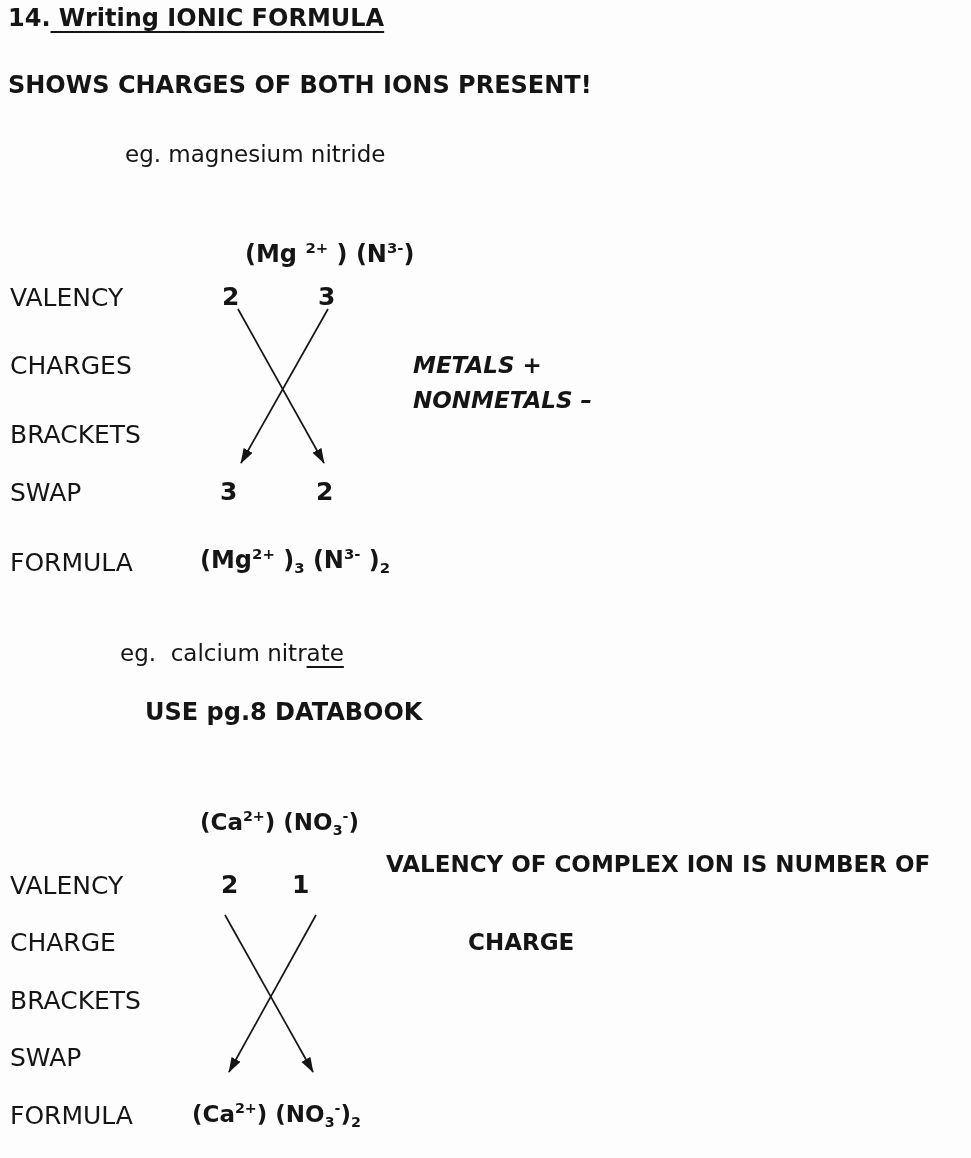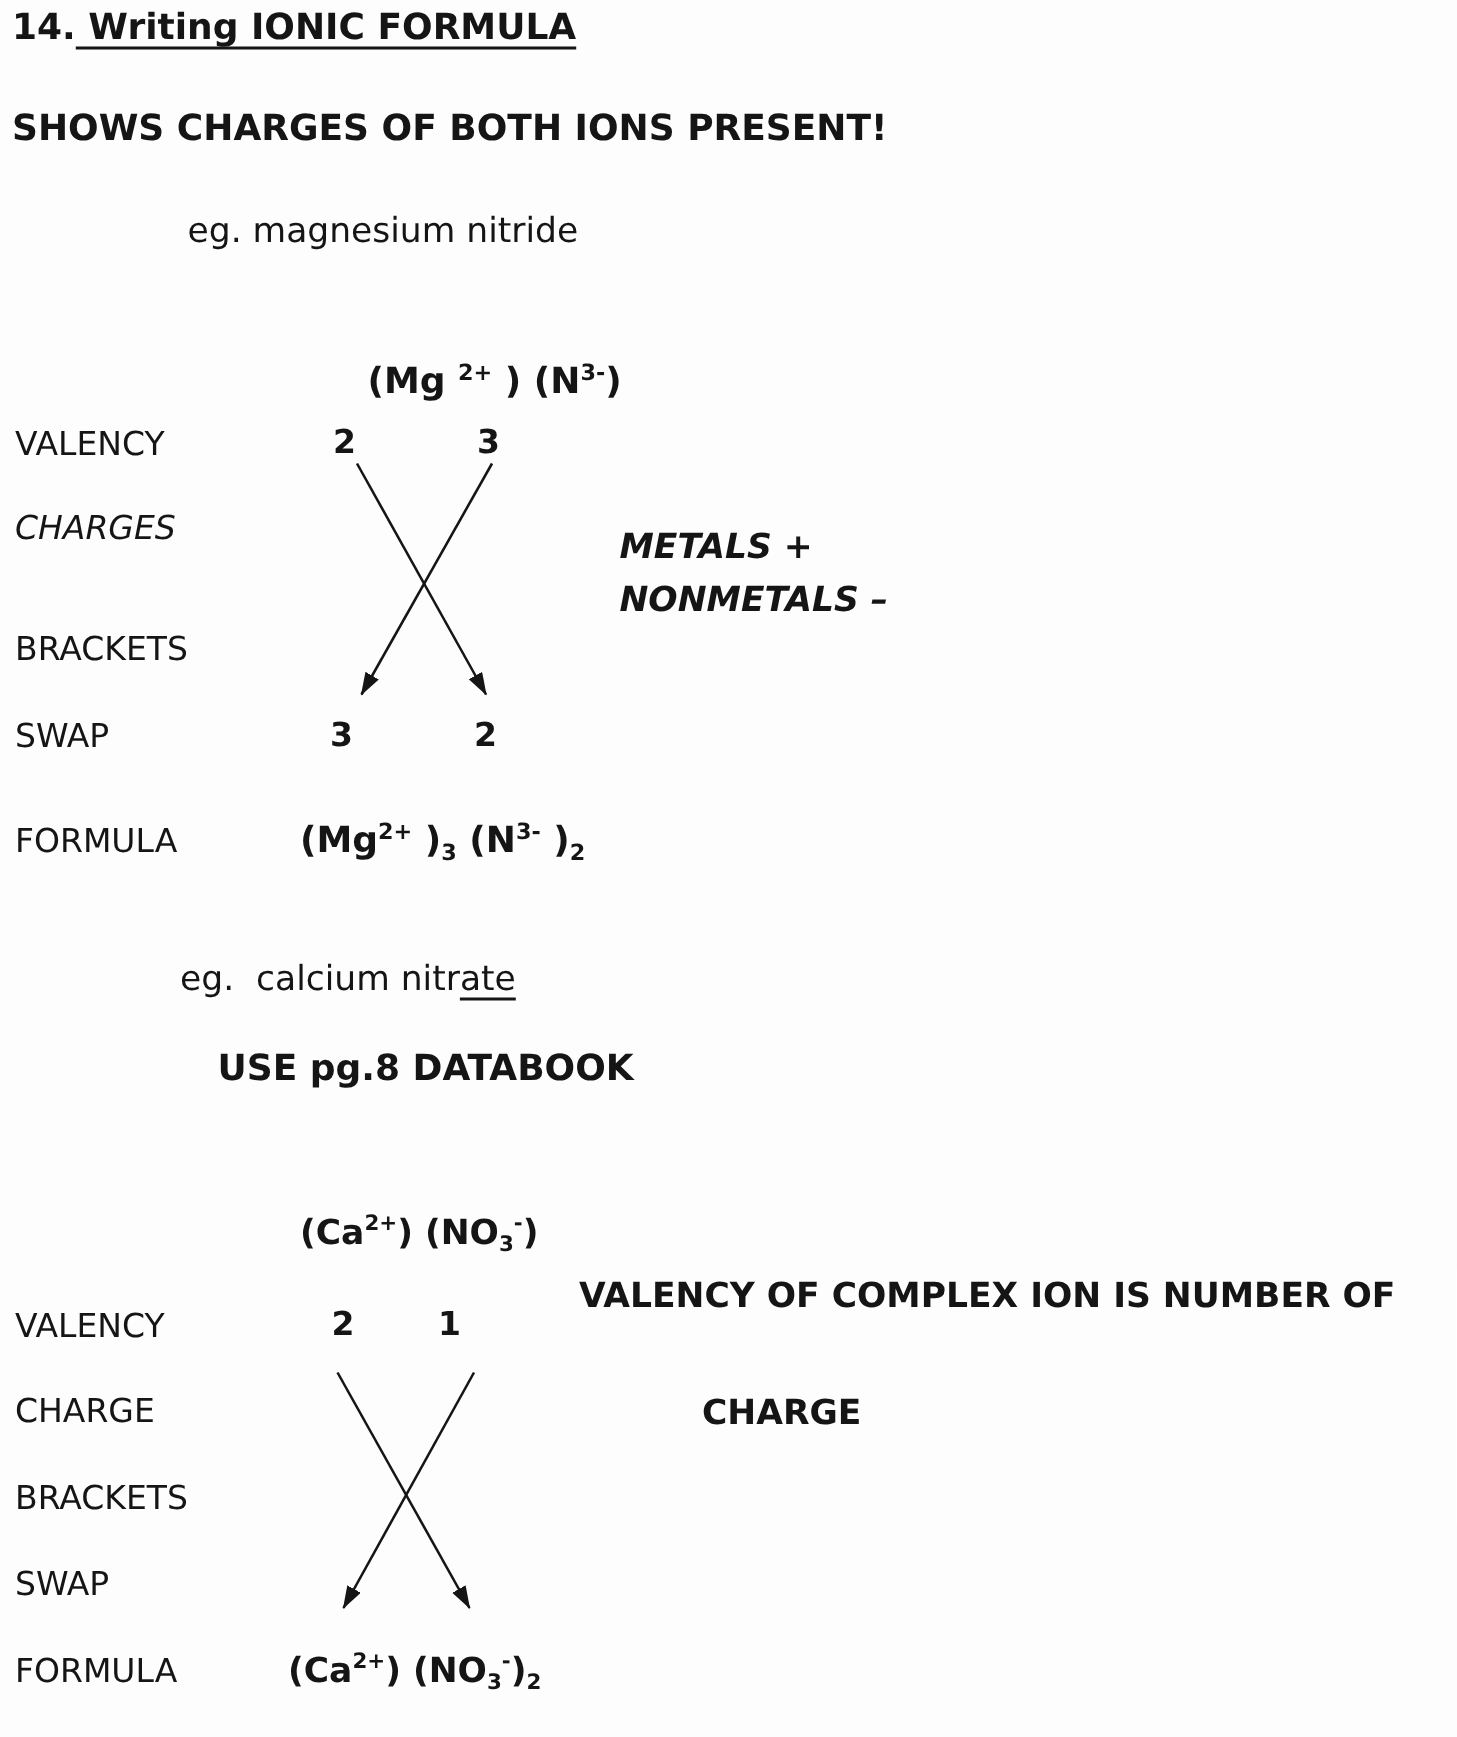--- a/index.html
+++ b/index.html
@@ -6,21 +6,21 @@
   .page {
     position: relative;
     width: 971px;
     height: 1158px;
     background: #fdfdfd;
     font-family: "DejaVu Sans", sans-serif;
     color: #151515;
     overflow: hidden;
   }
   .line { position: absolute; white-space: pre; line-height: 1.15; }
-  .fs22 { font-size: 22px; text-align: right; }
+  .fs22 { font-size: 25px; text-align: right; }
   .fs23 { font-size: 23px; }
   .fs24 { font-size: 24px; }
   .bold { font-weight: 700; }
   .semibold { font-weight: 600; }
   .italic { font-style: italic; }
   .u {
     text-decoration: underline;
     text-decoration-thickness: 2px;
     text-underline-offset: 5px;
   }
@@ -43,21 +43,21 @@
   <div class="line fs23" style="left:125px; top:141px;">eg. magnesium nitride</div>
 
   <div class="line fs24 bold" style="left:8px; top:72px;">SHOWS CHARGES OF BOTH IONS PRESENT!</div>
 
   <div class="line fs24 bold" style="left:200px; top:240px;margin-left:45px;"><span>(Mg </span><sup>2+</sup><span> ) (N</span><sup>3-</sup><span>)</span></div>
 
   <div class="line fs22" style="left:10px; top:284px;">VALENCY</div>
   <div class="line fs22 bold" style="left:222px; top:283px;">2</div>
   <div class="line fs22 bold" style="left:318px; top:283px;">3</div>
 
-  <div class="line fs22" style="left:10px; top:340px;font-style:italic;">CHARGES</div>
+  <div class="line fs22" style="left:10px; top:352px;">CHARGES</div>
   <div class="line fs23 bold italic" style="left:413px; top:352px;">METALS +</div>
   <div class="line fs23 bold italic" style="left:413px; top:387px;">NONMETALS –</div>
 
   <div class="line fs22" style="left:10px; top:421px;">BRACKETS</div>
 
   <div class="line fs22" style="left:10px; top:479px;">SWAP</div>
   <div class="line fs22 bold" style="left:220px; top:478px;">3</div>
   <div class="line fs22 bold" style="left:316px; top:478px;">2</div>
 
   <div class="line fs22" style="left:10px; top:549px;">FORMULA</div>

